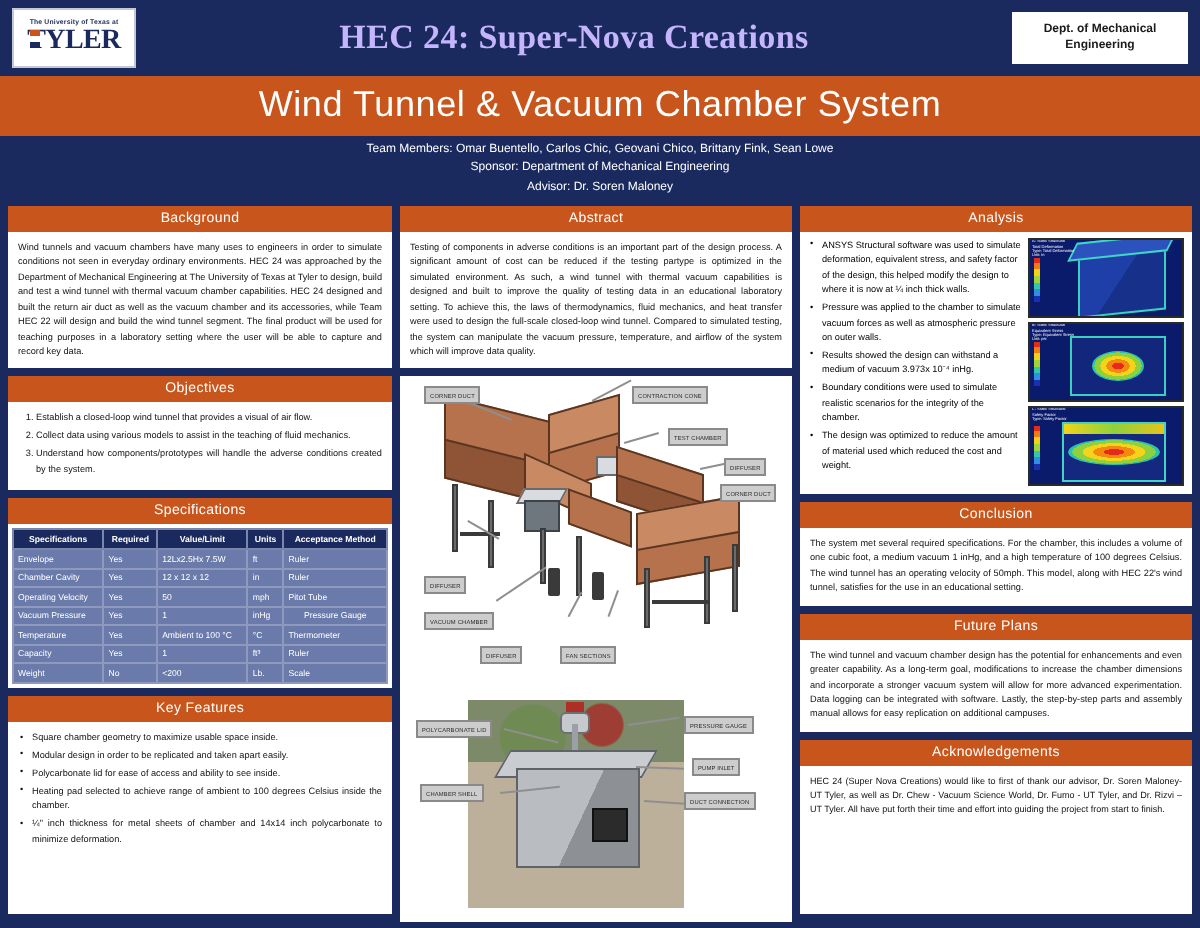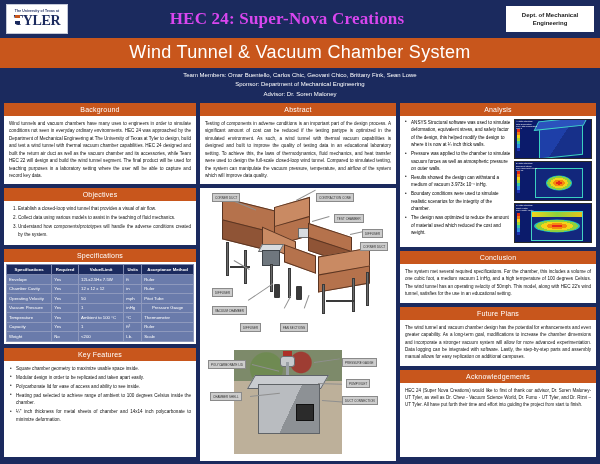--- a/index.html
+++ b/index.html
@@ -40,21 +40,21 @@
     position: relative;
   }
   .logo-flag {
     position: absolute; left: 1px; top: 1px;
     width: 5px; height: 9px;
     background: linear-gradient(to bottom,#c8561c 0 33%,#ffffff 33% 66%,#1b2a5e 66% 100%);
   }
   .title-main {
     flex: 1 1 auto;
     text-align: center;
-    color: #d946ef;
+    color: #c4b5fd;
     font-size: 17px;
     font-weight: bold;
     font-family: "Liberation Serif", serif;
     letter-spacing: .2px;
   }
   .dept-box {
     width: 88px; min-height: 26px;
     background: #ffffff;
     display: flex; align-items: center; justify-content: center;
     text-align: center;

